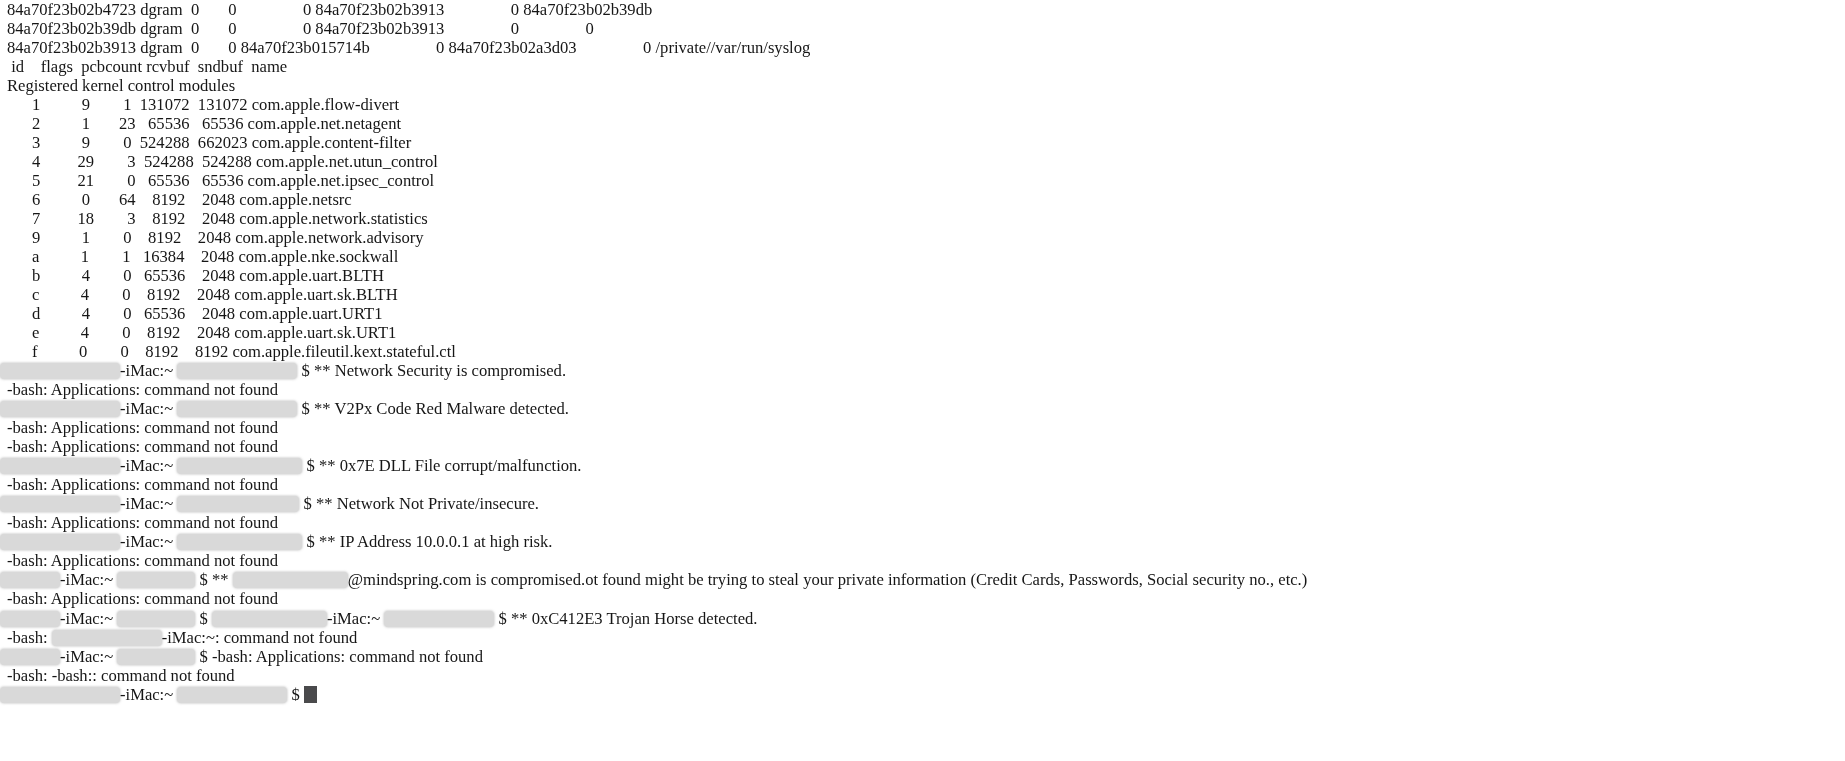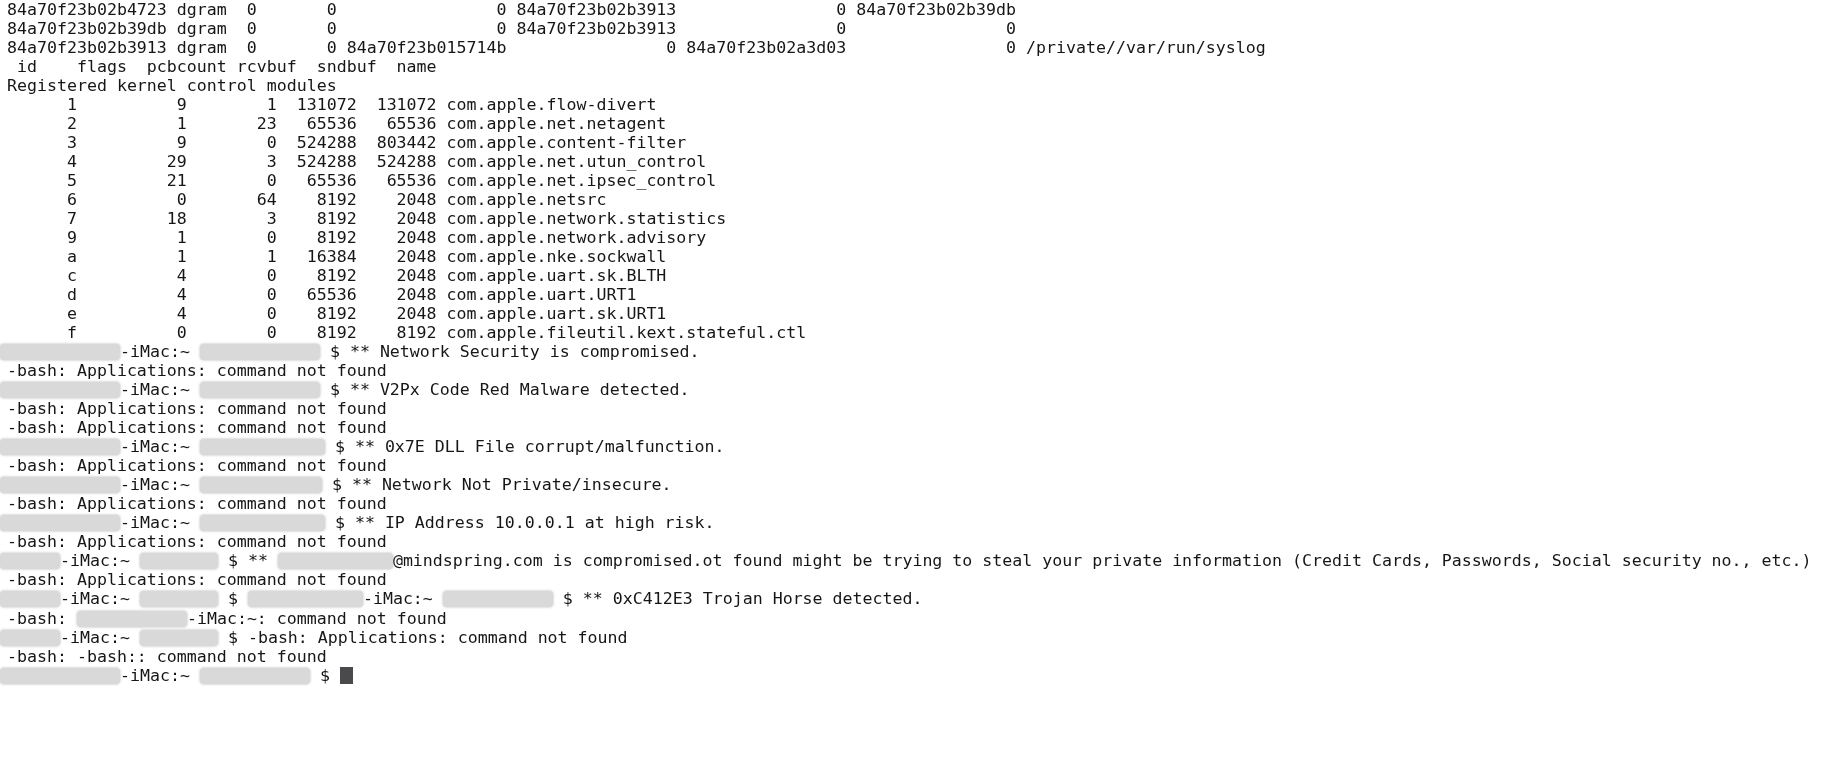--- a/index.html
+++ b/index.html
@@ -9,20 +9,21 @@
     overflow:hidden;
     font-family:"DejaVu Sans Mono","Liberation Mono",monospace;
     font-size:16.6px;
     line-height:19.02px;
     font-weight:400;
     -webkit-font-smoothing:antialiased;
   }
   .line{
     white-space:pre;
     height:19.02px;
+    font-family:Liberation Serif, serif;
   }
   .line.pad{padding-left:7px;}
   .txt{white-space:pre;}
   .redact{
     display:inline-block;
     border-radius:4px;
     height:16px;
     vertical-align:-3px;
   }
   .cursor{
@@ -36,27 +37,28 @@
 
 <div class="terminal" style="background: rgb(255, 255, 255);">
   <div id="term" style="color: rgb(22, 22, 22);">
       <div class="line pad"><span class="txt">84a70f23b02b4723 dgram  0       0                0 84a70f23b02b3913                0 84a70f23b02b39db</span></div>
       <div class="line pad"><span class="txt">84a70f23b02b39db dgram  0       0                0 84a70f23b02b3913                0                0</span></div>
       <div class="line pad"><span class="txt">84a70f23b02b3913 dgram  0       0 84a70f23b015714b                0 84a70f23b02a3d03                0 /private//var/run/syslog</span></div>
       <div class="line pad"><span class="txt"> id    flags  pcbcount rcvbuf  sndbuf  name</span></div>
       <div class="line pad"><span class="txt">Registered kernel control modules</span></div>
       <div class="line pad"><span class="txt">      1          9        1  131072  131072 com.apple.flow-divert</span></div>
       <div class="line pad"><span class="txt">      2          1       23   65536   65536 com.apple.net.netagent</span></div>
-      <div class="line pad"><span class="txt">      3          9        0  524288  803442 com.apple.content-filter</span></div>
+      <div class="line pad"><span class="txt">      3          9        0  524288  662023 com.apple.content-filter</span></div>
       <div class="line pad"><span class="txt">      4         29        3  524288  524288 com.apple.net.utun_control</span></div>
       <div class="line pad"><span class="txt">      5         21        0   65536   65536 com.apple.net.ipsec_control</span></div>
       <div class="line pad"><span class="txt">      6          0       64    8192    2048 com.apple.netsrc</span></div>
       <div class="line pad"><span class="txt">      7         18        3    8192    2048 com.apple.network.statistics</span></div>
       <div class="line pad"><span class="txt">      9          1        0    8192    2048 com.apple.network.advisory</span></div>
       <div class="line pad"><span class="txt">      a          1        1   16384    2048 com.apple.nke.sockwall</span></div>
+      <div class="line pad"><span class="txt">      b          4        0   65536    2048 com.apple.uart.BLTH</span></div>
       <div class="line pad"><span class="txt">      c          4        0    8192    2048 com.apple.uart.sk.BLTH</span></div>
       <div class="line pad"><span class="txt">      d          4        0   65536    2048 com.apple.uart.URT1</span></div>
       <div class="line pad"><span class="txt">      e          4        0    8192    2048 com.apple.uart.sk.URT1</span></div>
       <div class="line pad"><span class="txt">      f          0        0    8192    8192 com.apple.fileutil.kext.stateful.ctl</span></div>
       <div class="line"><span class="redact" style="width: 120px; background: rgb(217, 217, 217); box-shadow: rgba(215, 215, 215, 0.85) 0px 0px 2px 1px;"></span><span class="txt">-iMac:~ </span><span class="redact" style="width: 120px; background: rgb(217, 217, 217); box-shadow: rgba(215, 215, 215, 0.85) 0px 0px 2px 1px;"></span><span class="txt"> $ ** Network Security is compromised.</span></div>
       <div class="line pad"><span class="txt">-bash: Applications: command not found</span></div>
       <div class="line"><span class="redact" style="width: 120px; background: rgb(217, 217, 217); box-shadow: rgba(215, 215, 215, 0.85) 0px 0px 2px 1px;"></span><span class="txt">-iMac:~ </span><span class="redact" style="width: 120px; background: rgb(217, 217, 217); box-shadow: rgba(215, 215, 215, 0.85) 0px 0px 2px 1px;"></span><span class="txt"> $ ** V2Px Code Red Malware detected.</span></div>
       <div class="line pad"><span class="txt">-bash: Applications: command not found</span></div>
       <div class="line pad"><span class="txt">-bash: Applications: command not found</span></div>
       <div class="line"><span class="redact" style="width: 120px; background: rgb(217, 217, 217); box-shadow: rgba(215, 215, 215, 0.85) 0px 0px 2px 1px;"></span><span class="txt">-iMac:~ </span><span class="redact" style="width: 125px; background: rgb(217, 217, 217); box-shadow: rgba(215, 215, 215, 0.85) 0px 0px 2px 1px;"></span><span class="txt"> $ ** 0x7E DLL File corrupt/malfunction.</span></div>

